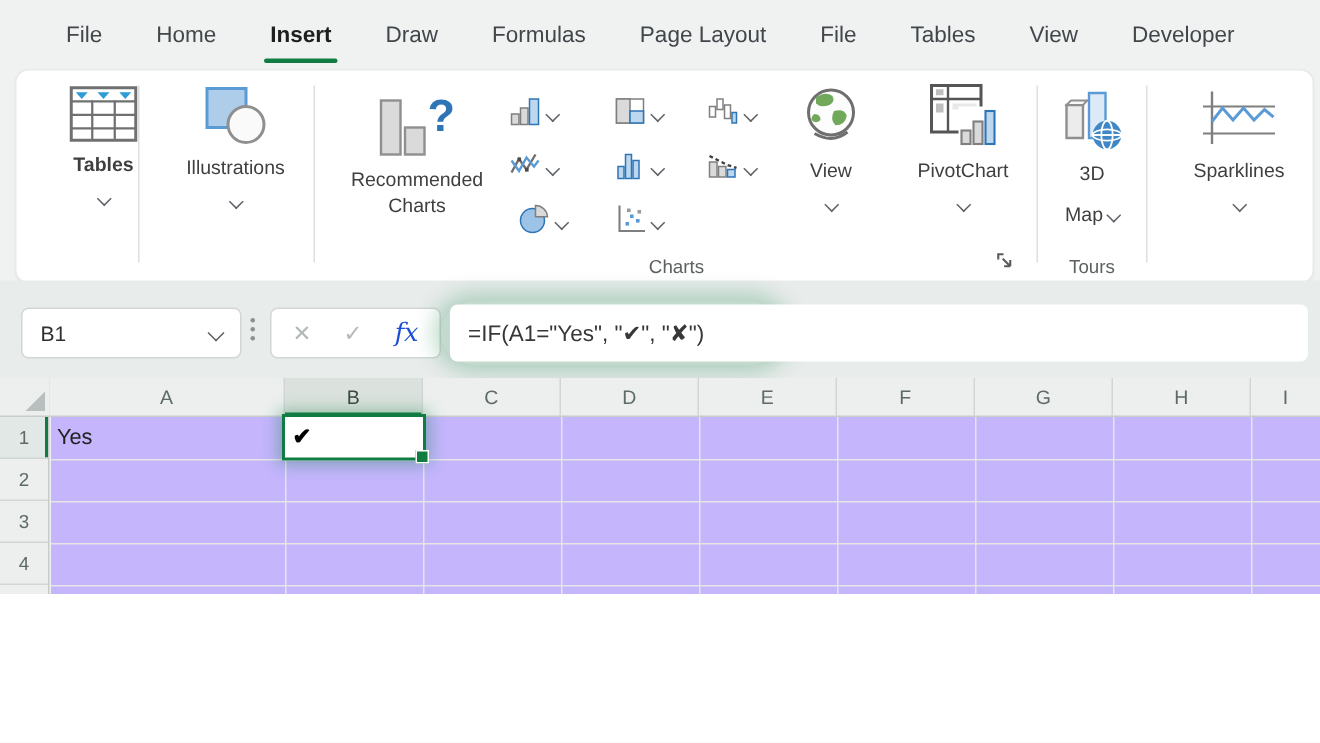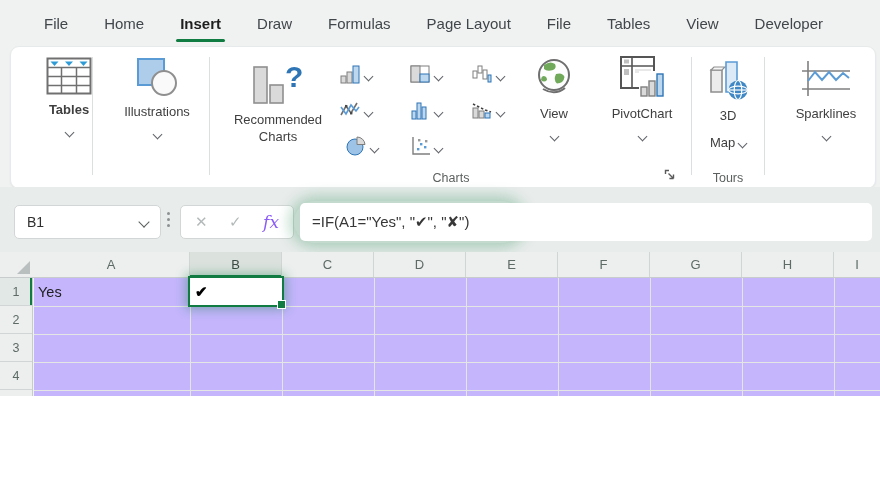--- a/index.html
+++ b/index.html
@@ -35,21 +35,21 @@
   .namebox{position:absolute;left:14px;top:18px;width:147px;height:34px;background:#fff;
            border:1px solid #d2d6d6;border-radius:5px;display:flex;align-items:center;
            padding:0 12px;box-sizing:border-box;font-size:14px;color:#2f2f2f;}
   .namebox .chev{margin-left:auto;width:7px;height:7px;border-color:#5a5e5e;}
   .dots{position:absolute;left:167px;top:25px;display:flex;flex-direction:column;gap:3px;}
   .dots i{width:3px;height:3px;border-radius:50%;background:#8c9191;}
   .fxbox{position:absolute;left:180px;top:18px;width:114px;height:34px;background:#fff;
          border:1px solid #d2d6d6;border-radius:5px;display:flex;align-items:center;
          justify-content:space-between;padding:0 14px;box-sizing:border-box;}
   .xglyph,.vglyph{font-size:15px;color:#b3b9b9;}
-  .fx{font-family:"DejaVu Serif",serif;font-style:italic;font-size:17px;color:#8b5cf6;}
+  .fx{font-family:"DejaVu Serif",serif;font-style:italic;font-size:17px;color:#1d4ed8;}
   .glow{position:absolute;left:294px;top:14px;width:228px;height:42px;border-radius:22px;
         background:rgba(16,124,65,.16);box-shadow:0 0 14px 5px rgba(16,124,65,.28);}
   .formulabox{position:absolute;left:300px;top:16px;right:8px;height:38px;background:#fff;
         border-radius:5px;display:flex;align-items:center;padding-left:12px;
         font-size:15px;color:#373737;}
 
   
   .corner{position:absolute;left:0;top:252px;width:33px;height:25px;background:#ecefee;
           border-right:1px solid #c8cccc;border-bottom:1px solid #c8cccc;}
   .corner .tri{position:absolute;right:3px;bottom:3px;width:0;height:0;

